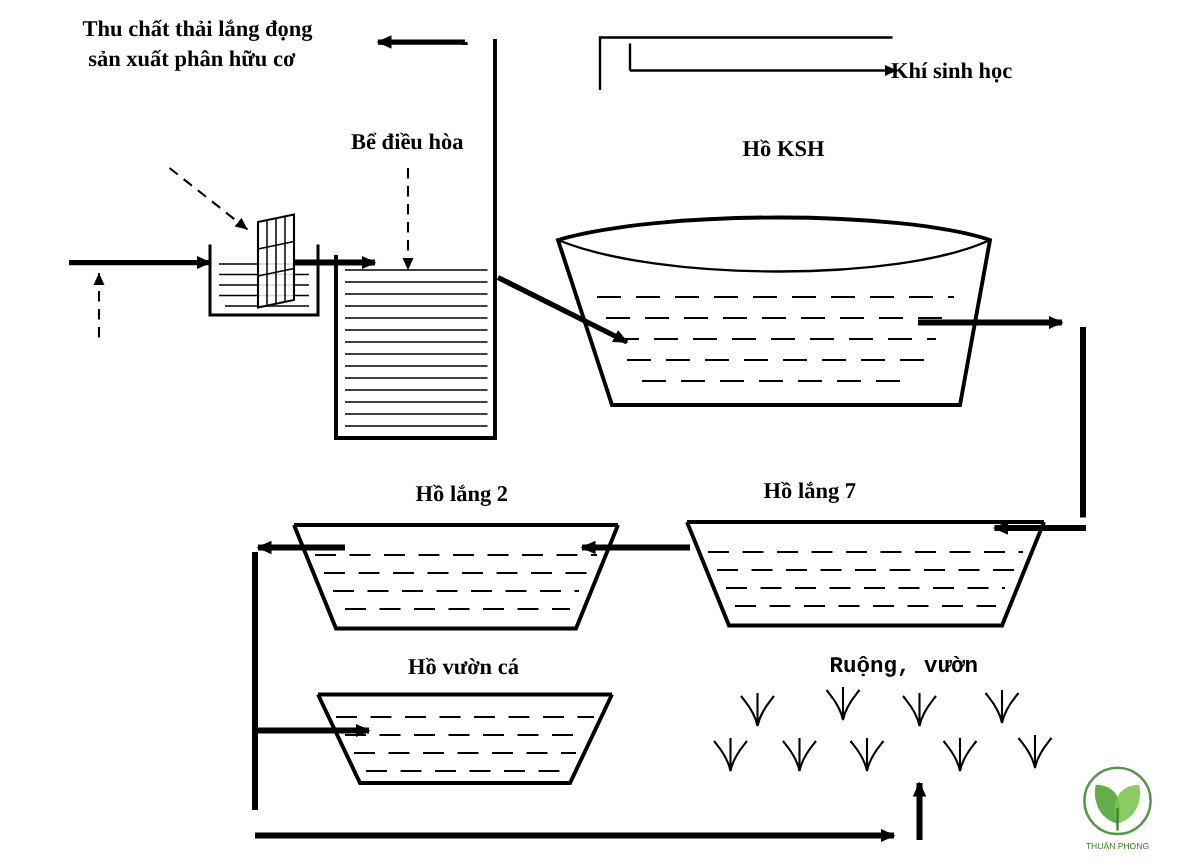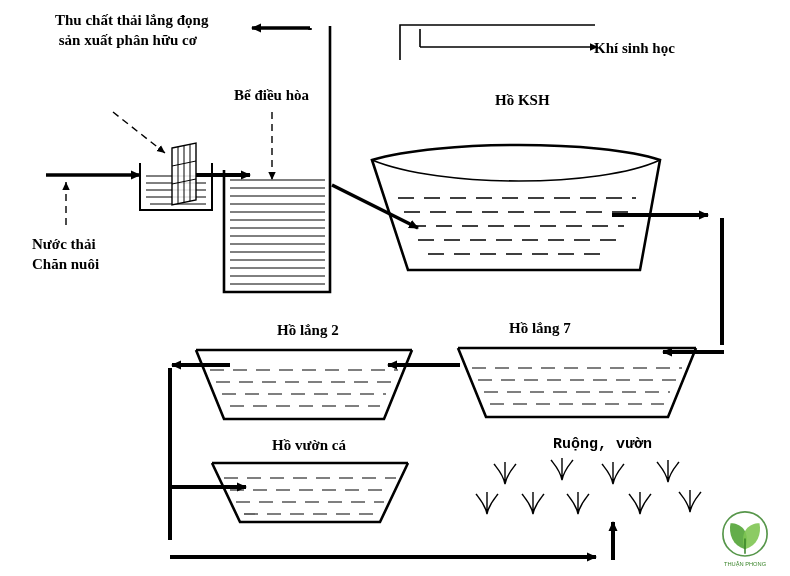--- a/index.html
+++ b/index.html
@@ -228,22 +228,20 @@
           <path d="M0,22 C-2,12 -8,6 -11,2 M0,22 C0,12 0,6 0,0 M0,22 C2,12 8,6 11,2"></path>
         </g>
     </g>
   </svg>
 
   <div class="lbl" style="left:55px; top:10px;">Thu chất thải lắng đọng
  sản xuất phân hữu cơ</div>
   <div class="lbl" style="left:594px; top:38px;">Khí sinh học</div>
   <div class="lbl" style="left:219px; top:85px;margin-left:15px;">Bể điều hòa</div>
   <div class="lbl" style="left:495px; top:90px;">Hồ KSH</div>
-  <div class="lbl" style="left:32px; top:234px;">Nước thải
-Chăn nuôi</div>
   <div class="lbl" style="left:277px; top:320px;">Hồ lắng 2</div>
   <div class="lbl" style="left:509px; top:318px;">Hồ lắng 7</div>
   <div class="lbl" style="left:272px; top:435px;">Hồ vườn cá</div>
   <div class="lbl" style="left:553px; top:435px;font-family:Liberation Mono, monospace;">Ruộng, vườn</div>
 
   <svg class="wm" viewBox="0 0 100 84">
     <circle cx="50" cy="34" r="29" fill="none" stroke="#2e7d1e" stroke-width="2.2" opacity="0.85"></circle>
     <path d="M50,54 C34,50 28,34 31,20 C45,20 55,30 52,48 Z" fill="#4aa02c" opacity="0.9"></path>
     <path d="M50,54 C66,50 72,34 69,20 C55,20 45,30 48,48 Z" fill="#79c34a" opacity="0.9"></path>
     <path d="M50,60 L50,40" stroke="#2e7d1e" stroke-width="2" fill="none"></path>

